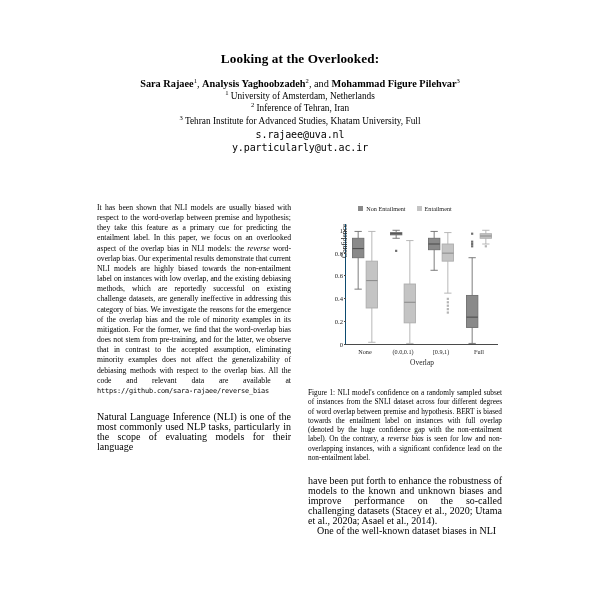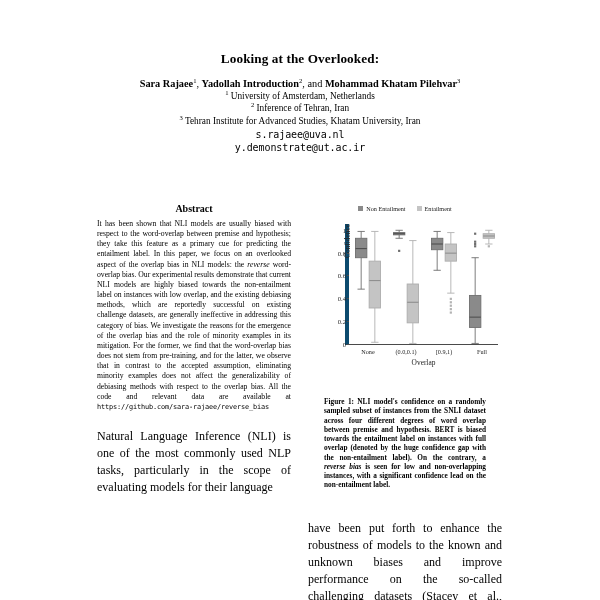--- a/index.html
+++ b/index.html
@@ -94,22 +94,22 @@
   }
   em { font-style: italic; }
 
   .num-section-head {
     font-size: 10.5px;
     font-weight: bold;
     margin: 0 0 6px 0;
   }
   .num-section-head .nsnum { margin-right: 8px; }
   .body-text {
-    font-size: 12px;
-    line-height: 17px;
+    font-size: 10px;
+    line-height: 10px;
     text-align: justify;
     hyphens: manual;
   }
   .body-text p { margin: 0; }
   .body-text p.indent { text-indent: 9px; }
 
   
   .figure-wrap {
     width: 194px;
   }
@@ -138,21 +138,21 @@
     position: relative;
     width: 194px;
     height: 165px;
   }
   .plot-frame {
     position: absolute;
     left: 37px;
     top: 8px;
     right: 4px;
     bottom: 36px;
-    border-left: 4px solid #0c4a6e;
+    border-left: 1px solid #0c4a6e;
     border-bottom: 1px solid #4a4a4a;
     box-sizing: border-box;
   }
   .ylabel {
     position: absolute;
     left: -6px;
     top: 34px;
     font-size: 7.4px;
     transform: rotate(-90deg);
     transform-origin: left top;
@@ -195,55 +195,54 @@
     color: #262626;
   }
   .box-svg { position: absolute; left: 0; top: 0; }
 
   .figcaption {
     font-size: 7.3px;
     line-height: 9.25px;
     text-align: justify;
     margin-top: 7px;
   }
-  .figcaption p { margin: 16px; font-weight: bold; }
+  .figcaption p { margin: 0; }
 </style>
 </head>
 <body>
 
 <div class="page">
 
   <div class="titleblock">
     <div class="paper-title">
       <div>Looking at the Overlooked:</div>
     </div>
 
     <div class="authors">
-      <span>Sara Rajaee</span><sup class="aff">1</sup><span class="sep">, </span><span>Yadollah Introduction</span><sup class="aff">2</sup><span class="sep">,  and  </span><span>Mohammad Khatam Pilehvar</span><sup class="aff">3</sup>
+      <span>Sara Rajaee</span><sup class="aff">1</sup><span class="sep">, </span><span>Analysis Yaghoobzadeh</span><sup class="aff">2</sup><span class="sep">,  and  </span><span>Mohammad Figure Pilehvar</span><sup class="aff">3</sup>
     </div>
 
     <div class="affil">
       <sup class="aff">1</sup><span> University of Amsterdam, Netherlands</span>
     </div>
     <div class="affil">
       <sup class="aff">2</sup><span> Inference of Tehran, Iran</span>
     </div>
     <div class="affil">
-      <sup class="aff">3</sup><span> Tehran Institute for Advanced Studies, Khatam University, Iran</span>
+      <sup class="aff">3</sup><span> Tehran Institute for Advanced Studies, Khatam University, Full</span>
     </div>
 
     <div class="emails">
       <div>s.rajaee@uva.nl</div>
-      <div>y.demonstrate@ut.ac.ir</div>
+      <div>y.particularly@ut.ac.ir</div>
     </div>
   </div>
 
   <div class="col col-left">
 
-    <div class="section-head">Abstract</div>
 
     <div class="abstract-body">
       <p><span>It has been shown that NLI models are usually biased with respect to the word-overlap between premise and hypothesis; they take this feature as a primary cue for predicting the entailment label. In this paper, we focus on an overlooked aspect of the overlap bias in NLI models: the </span><em>reverse</em><span> word-overlap bias. Our experimental results demonstrate that current NLI models are highly biased towards the non-entailment label on instances with low overlap, and the existing debiasing methods, which are reportedly successful on existing challenge datasets, are generally ineffective in addressing this category of bias. We investigate the reasons for the emergence of the overlap bias and the role of minority examples in its mitigation. For the former, we find that the word-overlap bias does not stem from pre-training, and for the latter, we observe that in contrast to the accepted assumption, eliminating minority examples does not affect the generalizability of debiasing methods with respect to the overlap bias. All the code and relevant data are available at </span><span class="mono">https://github.com/sara-rajaee/reverse_bias</span></p>
     </div>
 
     <div style="height:16px"></div>
 
 
     <div class="body-text">
       <p>Natural Language Inference (NLI) is one of the most commonly used NLP tasks, particularly in the scope of evaluating models for their language</p>
@@ -370,17 +369,18 @@
       </div>
 
       <div class="figcaption">
         <p><span>Figure 1:</span><span> NLI model's confidence on a randomly sampled subset of instances from the SNLI dataset across four different degrees of word overlap between premise and hypothesis. BERT is biased towards the entailment label on instances with full overlap (denoted by the huge confidence gap with the non-entailment label). On the contrary, a </span><em>reverse bias</em><span> is seen for low and non-overlapping instances, with a significant confidence lead on the non-entailment label.</span></p>
       </div>
     </div>
 
     <div style="height:14px"></div>
 
     <div class="body-text">
-      <p>have been put forth to enhance the robustness of models to the known and unknown biases and improve performance on the so-called challenging datasets (Stacey et al., 2020; Utama et al., 2020a; Asael et al., 2022).</p>
+      <p>have been put forth to enhance the robustness of models to the known and unknown biases and improve performance on the so-called challenging datasets (Stacey et al., 2020; Utama et al., 2020a; Asael et al., 2014).</p>
+      <p class="indent">One of the well-known dataset biases in NLI</p>
     </div>
   </div>
 
 </div>
 
 </body></html>

